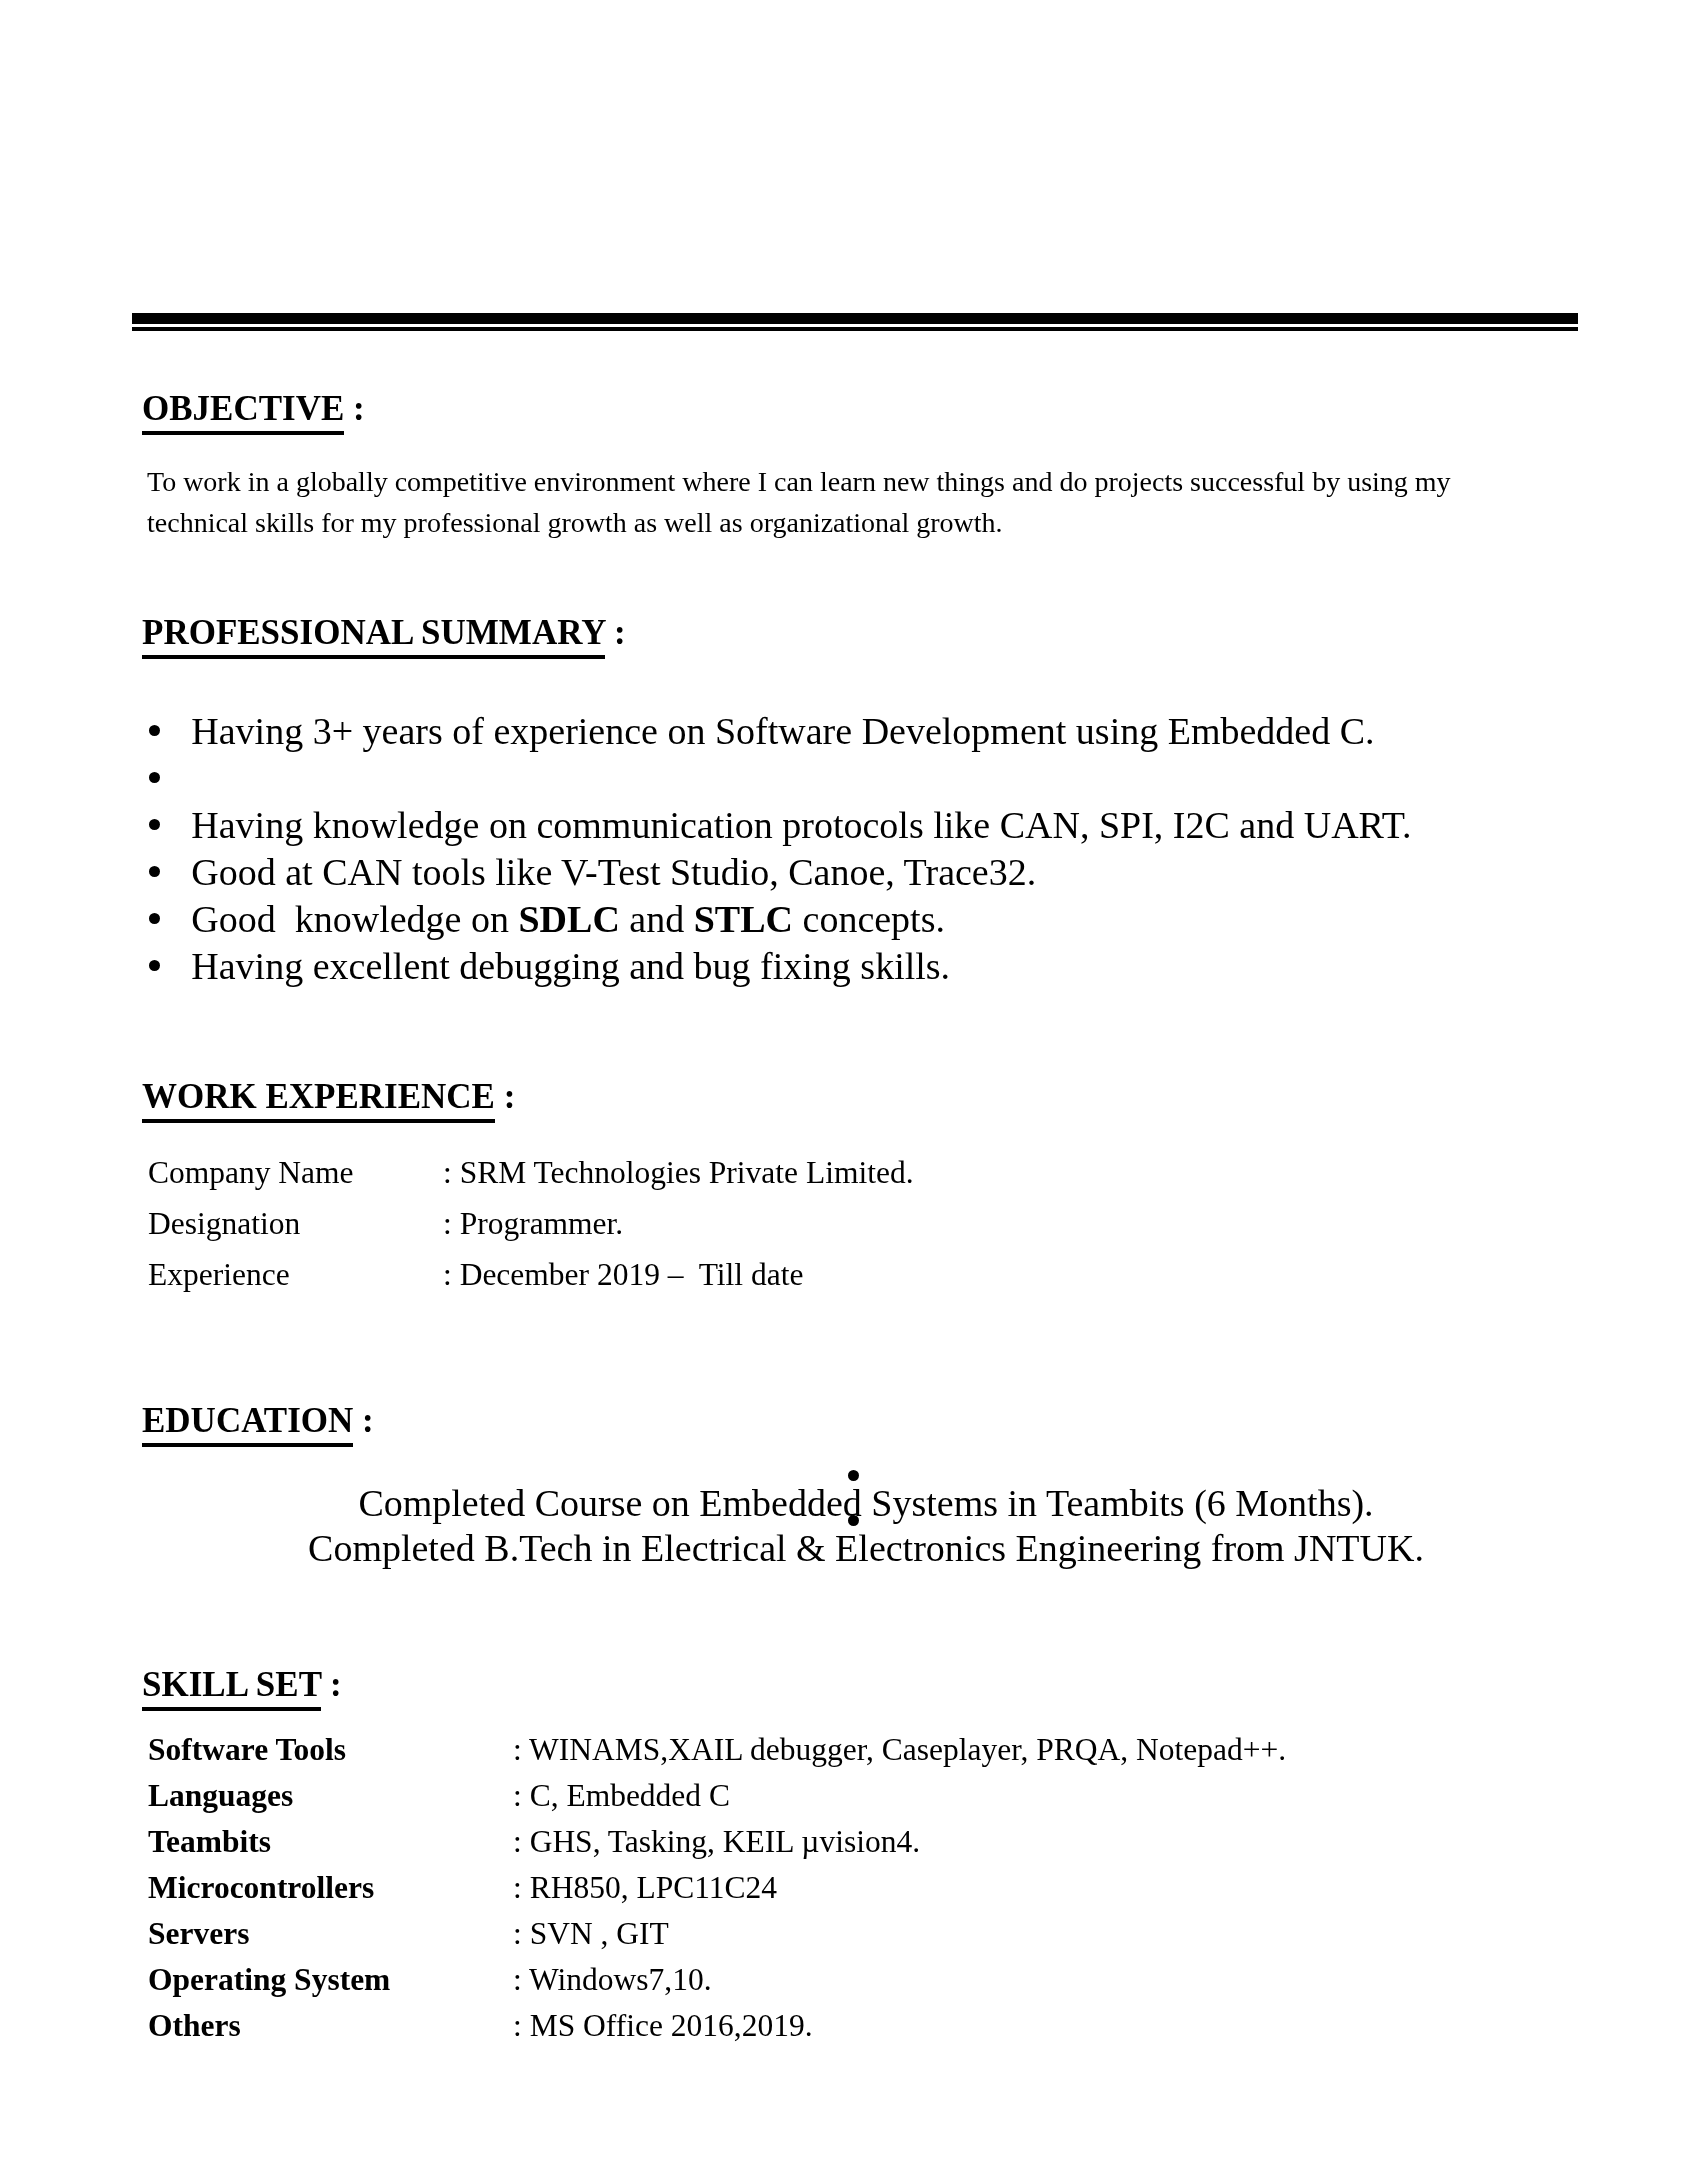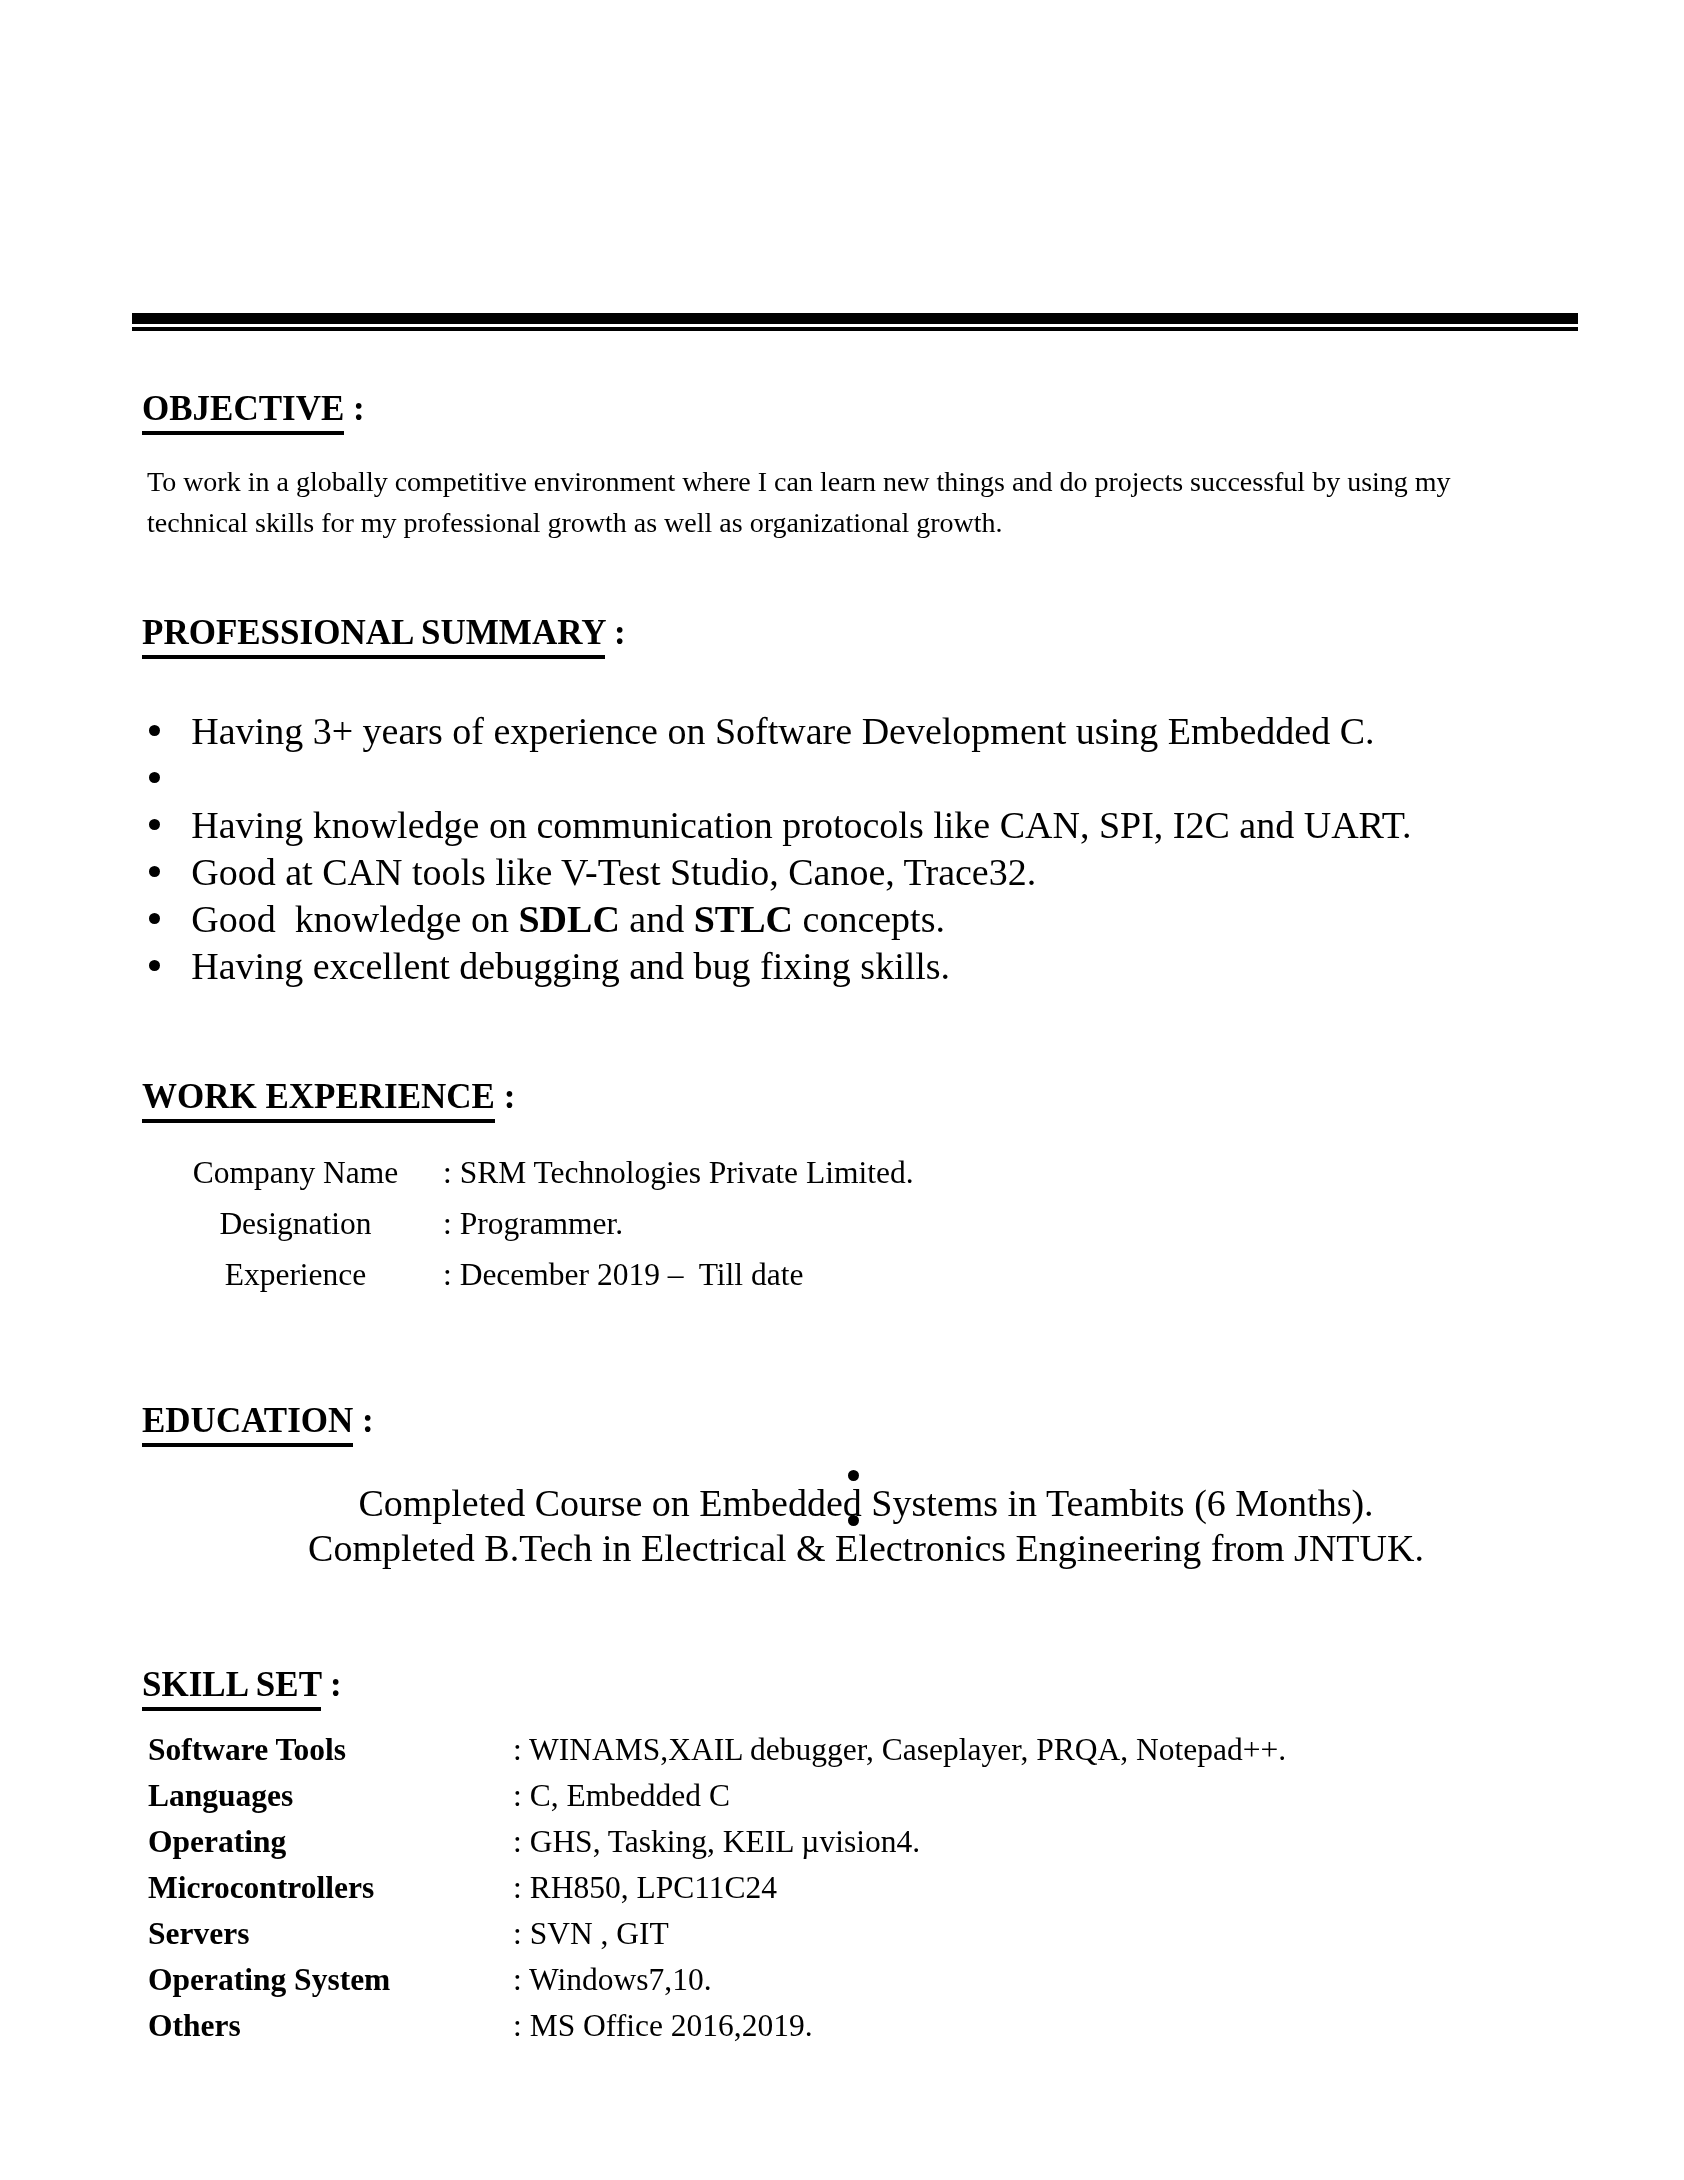--- a/index.html
+++ b/index.html
@@ -94,21 +94,21 @@
     display: flex;
     align-items: center;
   }
   .kv-block.work .kv-row { height: 51px; }
   .kv-block.skills .kv-row { height: 46px; }
   .kv-label {
     flex: 0 0 auto;
     font-size: 31.5px;
     white-space: pre-wrap;
   }
-  .kv-block.work .kv-label { width: 295px; text-align: center; }
+  .kv-block.work .kv-label { width: 295px; }
   .kv-block.skills .kv-label { width: 365px; font-weight: bold; }
   .kv-value {
     font-size: 31.5px;
     white-space: pre-wrap;
   }
   b { font-weight: bold; }
 
   
   #objective-heading   { top: 373px; }
   #objective-paragraph { top: 461px; }
@@ -198,21 +198,21 @@
   <div class="kv-block skills" id="skills-rows">
     <div class="kv-row">
       <span class="kv-label">Software Tools</span>
       <span class="kv-value">: WINAMS,XAIL debugger, Caseplayer, PRQA, Notepad++.</span>
     </div>
     <div class="kv-row">
       <span class="kv-label">Languages</span>
       <span class="kv-value">: C, Embedded C</span>
     </div>
     <div class="kv-row">
-      <span class="kv-label">Operating</span>
+      <span class="kv-label">Teambits</span>
       <span class="kv-value">: GHS, Tasking, KEIL µvision4.</span>
     </div>
     <div class="kv-row">
       <span class="kv-label">Microcontrollers</span>
       <span class="kv-value">: RH850, LPC11C24</span>
     </div>
     <div class="kv-row">
       <span class="kv-label">Servers</span>
       <span class="kv-value">: SVN , GIT</span>
     </div>

